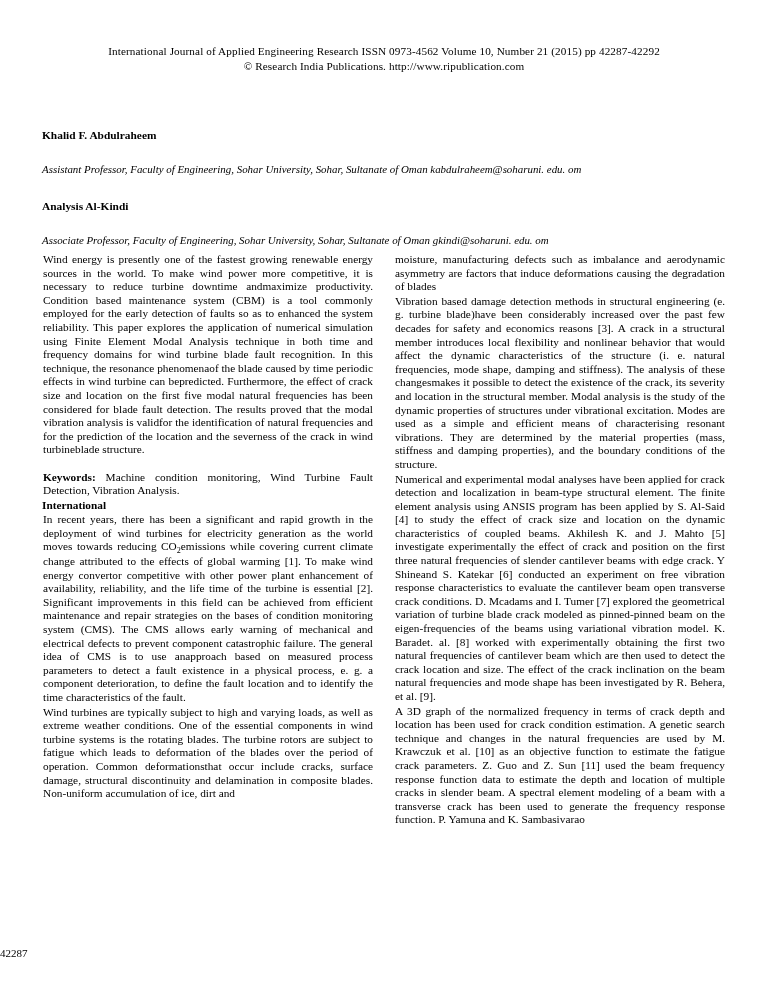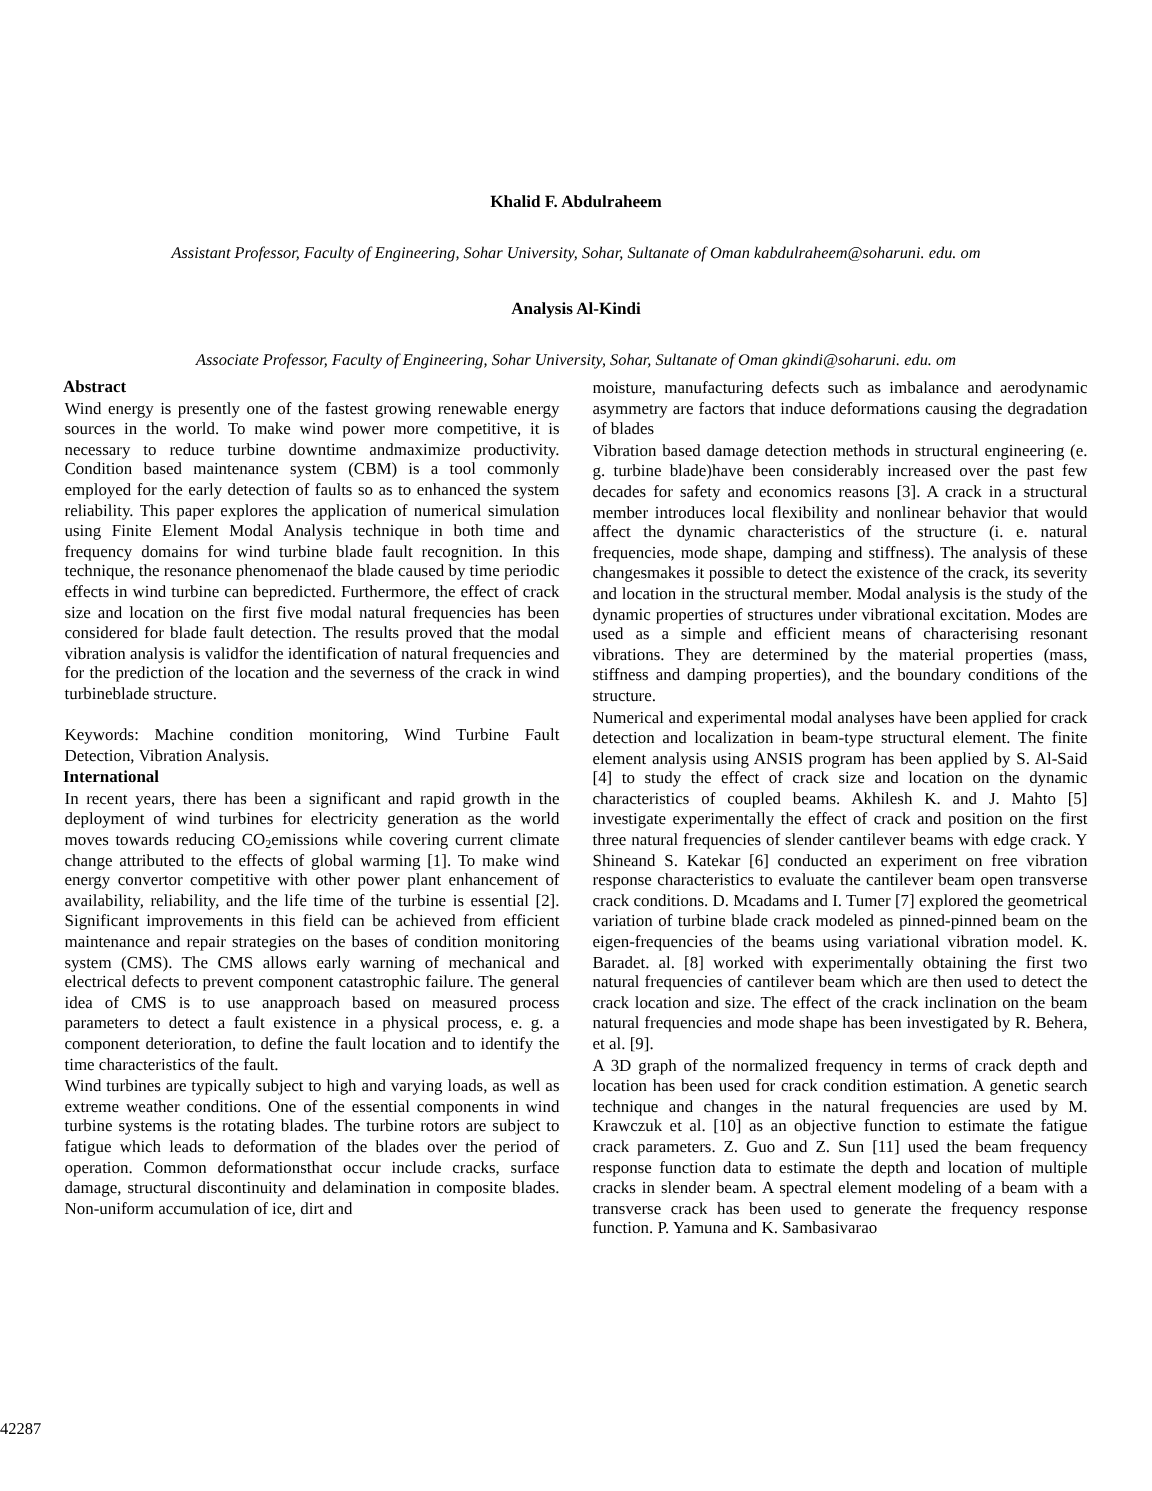--- a/index.html
+++ b/index.html
@@ -44,21 +44,20 @@
     line-height: 22px;
     letter-spacing: 0.002em;
   }
 
   
   .authors {
     position: absolute;
     top: 128px;
     left: 42px;
     right: 42px;
-    text-align: center;
   }
   .author-name {
     font-size: 11.4px;
     font-weight: bold;
     line-height: 15px;
     margin-bottom: 19px;
   }
   .author-affil {
     font-size: 10.9px;
     font-style: italic;
@@ -89,21 +88,21 @@
   }
   .para {
     font-size: 11.3px;
     line-height: 13.6px;
     text-align: justify;
     text-justify: inter-word;
     margin: 1px;
     hyphens: none;
   }
   .para.gap-before { margin-top: 13.6px; }
-  .kw-label { font-weight: normal; }
+  .kw-label { font-weight: bold; }
   sub {
     font-size: 0.72em;
     vertical-align: baseline;
     position: relative;
     top: 0.26em;
   }
 
   
   .footer {
     position: absolute;
@@ -113,33 +112,36 @@
     text-align: left;
     font-size: 11px;
     line-height: 14px;
   }
 </style>
 </head>
 <body>
 
 <div class="page">
 
+  <div class="masthead">
+    <div class="masthead-line">International Journal of Applied Engineering Research ISSN 0973-4562 Volume 10, Number 21 (2015) pp 42287-42292</div>
+    <div class="masthead-line">© Research India Publications.  http://www.ripublication.com</div>
+  </div>
 
 
   <div class="authors">
     <div class="author-name">Khalid F. Abdulraheem</div>
     <div class="author-affil">Assistant Professor, Faculty of Engineering, Sohar University, Sohar, Sultanate of Oman kabdulraheem@soharuni. edu. om</div>
     <div class="author-name">Analysis Al-Kindi</div>
     <div class="author-affil last">Associate Professor, Faculty of Engineering, Sohar University, Sohar, Sultanate of Oman gkindi@soharuni. edu. om</div>
   </div>
 
   <div class="columns">
 
     <div class="col">
-      <div class="sec-head">Abstract</div>
       <p class="para">Wind energy is presently one of the fastest growing renewable energy sources in the world. To make wind power more competitive, it is necessary to reduce turbine downtime andmaximize productivity. Condition based maintenance system (CBM) is a tool commonly employed for the early detection of faults so as to enhanced the system reliability. This paper explores the application of numerical simulation using Finite Element Modal Analysis technique in both time and frequency domains for wind turbine blade fault recognition. In this technique, the resonance phenomenaof the blade caused by time periodic effects in wind turbine can bepredicted. Furthermore, the effect of crack size and location on the first five modal natural frequencies has been considered for blade fault detection. The results proved that the modal vibration analysis is validfor the identification of natural frequencies and for the prediction of the location and the severness of the crack in wind turbineblade structure.</p>
 
       <p class="para gap-before"><span class="kw-label">Keywords:</span><span> Machine condition monitoring, Wind Turbine Fault Detection, Vibration Analysis.</span></p>
 
       <div class="sec-head gap-before-lg">International</div>
       <p class="para"><span>In recent years, there has been a significant and rapid growth in the deployment of wind turbines for electricity generation as the world moves towards reducing CO</span><sub>2</sub><span>emissions while covering current climate change attributed to the effects of global warming [1]. To make wind energy convertor competitive with other power plant enhancement of availability, reliability, and the life time of the turbine is essential [2]. Significant improvements in this field can be achieved from efficient maintenance and repair strategies on the bases of condition monitoring system (CMS). The CMS allows early warning of mechanical and electrical defects to prevent component catastrophic failure. The general idea of CMS is to use anapproach based on measured process parameters to detect a fault existence in a physical process, e. g. a component deterioration, to define the fault location and to identify the time characteristics of the fault.</span></p>
 
       <p class="para">Wind turbines are typically subject to high and varying loads, as well as extreme weather conditions. One of the essential components in wind turbine systems is the rotating blades. The turbine rotors are subject to fatigue which leads to deformation of the blades over the period of operation. Common deformationsthat occur include cracks, surface damage, structural discontinuity and delamination in composite blades. Non-uniform accumulation of ice, dirt and</p>
     </div>
 

